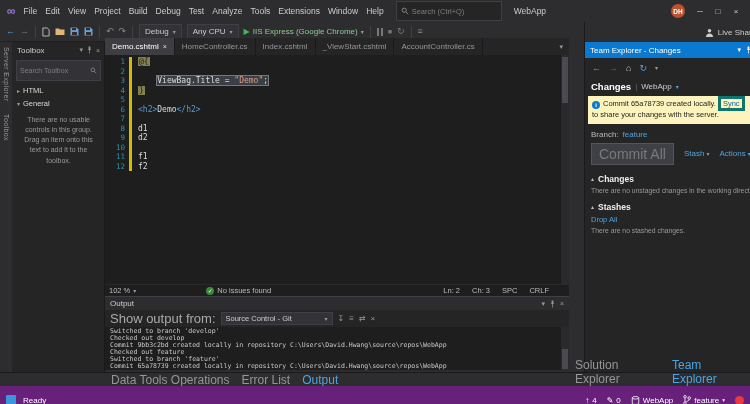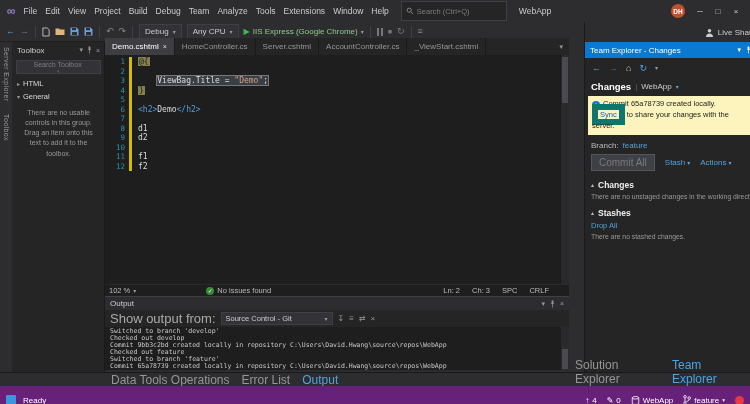--- a/index.html
+++ b/index.html
@@ -30,21 +30,21 @@
 
   
   .rail { position:absolute; left:0; top:42px; width:13px; height:330px; background:#2d2d30; border-right:1px solid #252526; display:flex; flex-direction:column; align-items:center; padding-top:5px; gap:12px; }
   .rail-item { writing-mode:vertical-rl; font-size:7px; color:#999; letter-spacing:.4px; }
 
   
   .toolbox { position:absolute; left:13px; top:42px; width:92px; height:330px; background:#252526; border-right:1px solid #1a1a1c; display:flex; flex-direction:column; }
   .tbx-head { height:16px; display:flex; align-items:center; gap:3px; padding:0 4px; }
   .tbx-title { font-size:8px; color:#ccc; flex:1; }
   .hicon { font-size:7px; color:#999; }
-  .tbx-search { margin:2px 3px 3px; height:14px; border:1px solid #3f3f46; background:#333337; display:flex; align-items:center; gap:2px; padding:0 3px;flex-direction:column; }
+  .tbx-search { margin:2px 3px 3px; height:21px; border:1px solid #3f3f46; background:#333337; display:flex; align-items:center; gap:2px; padding:0 3px; }
   .tbx-search input { flex:1; min-width:0; width:50px; background:transparent; border:0; outline:none; font-size:7px; color:#aaa; font-family:inherit; }
   .tbx-group { height:13px; display:flex; align-items:center; gap:3px; padding:0 4px; font-size:7.5px; color:#d8d8d8; }
   .tbx-arrow { font-size:6px; color:#999; }
   .tbx-empty { margin:5px 5px; font-size:7px; color:#999; text-align:center; line-height:1.45; }
 
   
   .editor-col { position:absolute; left:105px; top:38px; width:464px; height:330px; display:flex; flex-direction:column; }
   .tabs { height:17px; background:#252526; display:flex; align-items:stretch; flex:none; }
   .tab { display:flex; align-items:center; gap:4px; padding:0 7px; font-size:8px; color:#969696; border-right:1px solid #1a1a1c; }
   .tab.active { background:#3e3e42; color:#ffffff; }
@@ -88,27 +88,27 @@
   .te-head { height:16px; flex:none; background:#0b79cf; display:flex; align-items:center; gap:4px; padding:0 5px; }
   .te-title { flex:1; font-size:8px; color:#fff; }
   .wicon { font-size:7px; color:#fff; }
   .te-tools { height:19px; flex:none; display:flex; align-items:center; gap:8px; padding:0 7px; }
   .te-page { height:18px; flex:none; display:flex; align-items:center; gap:4px; padding:0 6px; }
   .pt { font-size:9.5px; font-weight:bold; color:#fff; }
   .sep2 { color:#666; font-size:8px; }
   .proj { font-size:8px; color:#ccc; }
   .infobar { margin:1px 3px 3px; background:#fdf3bc; color:#1e1e1e; font-size:7.5px; line-height:1.45; padding:3px 12px 3px 4px; position:relative; }
   .info-i { display:inline-flex; width:8px; height:8px; border-radius:50%; background:#0b78d0; color:#fff; font-size:6px; font-weight:bold; align-items:center; justify-content:center; margin-right:3px; vertical-align:-1px; }
-  .sync { color:#0b63b8; border:6px solid #0f766e; padding:0 2px; }
+  .sync { color:#0b63b8; border:3px solid #0f766e; padding:0 2px; }
   .ib-close { position:absolute; top:2px; right:3px; color:#333; font-size:8px; }
   .branch-row { padding:3px 6px 1px; display:flex; gap:4px; font-size:8px; color:#bbb; }
   .branch-link { color:#4ea3e0; }
   .msg { margin:3px 5px; height:26px; flex:none; background:#3e4852; color:#8fa3b4; font-size:8px; padding:3px 4px; }
   .btns { display:flex; align-items:center; gap:10px; padding:3px 6px 5px; }
-  .btn-commit { background:#3f3f46; border:1px solid #54545c; color:#7a7a7a; font-size:10px; padding:2px 7px; }
+  .btn-commit { background:#3f3f46; border:1px solid #54545c; color:#7a7a7a; font-size:14px; padding:2px 7px; }
   .link-dd { display:flex; align-items:center; gap:2px; color:#4ea3e0; font-size:8px; }
   .sect { display:flex; align-items:center; gap:4px; padding:4px 6px 2px; }
   .sarrow { font-size:6px; color:#bbb; }
   .slbl { flex:1; font-size:8.5px; font-weight:bold; color:#eee; }
   .plus { color:#ccc; font-size:9px; line-height:1; }
   .sect-empty { padding:1px 6px 4px; font-size:6.8px; color:#999; white-space:nowrap; overflow:hidden; }
   .drop-all { padding:1px 6px 2px; font-size:7.5px; color:#4ea3e0; }
 
   
   .bottomtabs { position:absolute; left:0; top:372px; width:750px; height:14px; background:#2d2d30; border-top:1px solid #1a1a1c; display:flex; align-items:center; font-size:12px; }
@@ -132,21 +132,21 @@
 <div class="app">
 
   <div class="titlebar">
     <span class="vs-logo">∞</span>
     <span class="menu">File</span>
     <span class="menu">Edit</span>
     <span class="menu">View</span>
     <span class="menu">Project</span>
     <span class="menu">Build</span>
     <span class="menu">Debug</span>
-    <span class="menu">Team</span>
+    <span class="menu">Test</span>
     <span class="menu">Analyze</span>
     <span class="menu">Tools</span>
     <span class="menu">Extensions</span>
     <span class="menu">Window</span>
     <span class="menu">Help</span>
     <div class="tb-search">
       <svg width="8" height="8" viewBox="0 0 10 10">
           <circle cx="4" cy="4" r="2.6" fill="none" stroke="#888" stroke-width="1.2"></circle>
           <line x1="6.2" y1="6.2" x2="9" y2="9" stroke="#888" stroke-width="1.2"></line>
         </svg>
@@ -241,27 +241,27 @@
   <div class="editor-col">
     <div class="tabs">
       <div class="tab active">
           <span>Demo.cshtml</span>
           <span class="tab-close">×</span>
         </div>
       <div class="tab">
           <span>HomeController.cs</span>
         </div>
       <div class="tab">
-          <span>Server.cshtml</span>
+          <span>Index.cshtml</span>
+        </div>
+      <div class="tab">
+          <span>_ViewStart.cshtml</span>
         </div>
       <div class="tab">
           <span>AccountController.cs</span>
-        </div>
-      <div class="tab">
-          <span>_ViewStart.cshtml</span>
         </div>
       <div class="tabs-end">
         <span class="hicon">▾</span>
       </div>
     </div>
 
     <div class="code">
       <div class="cl">
         <span class="ln">1</span>
           <span class="chg"></span>

